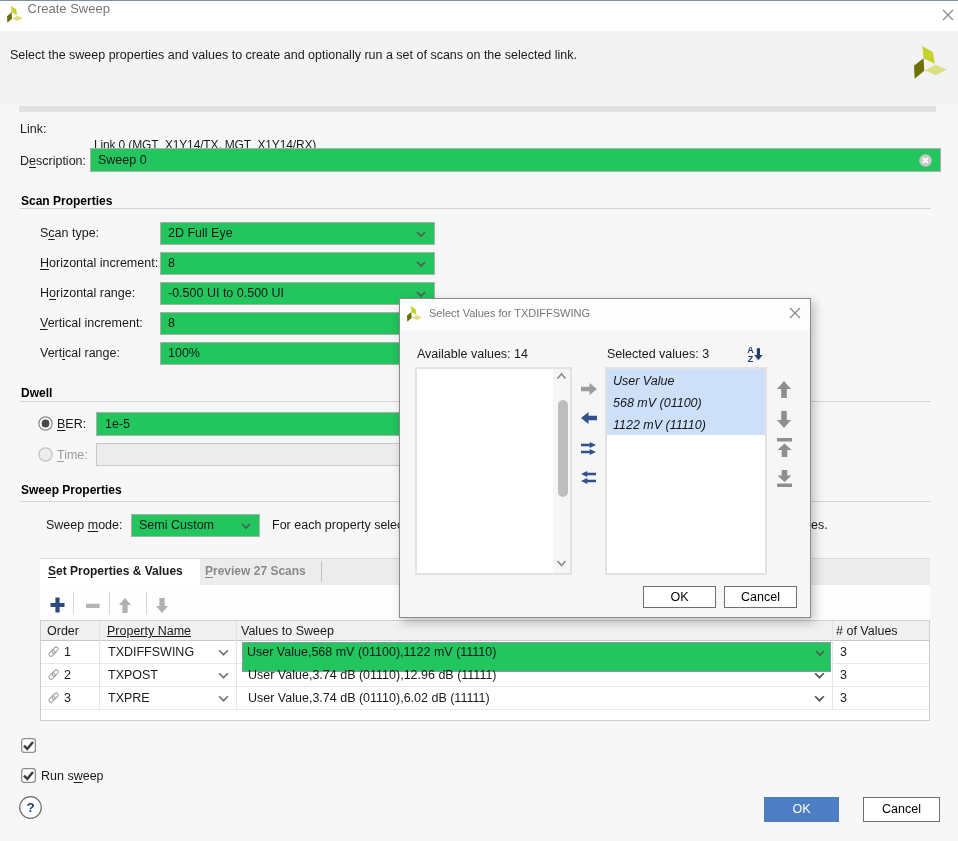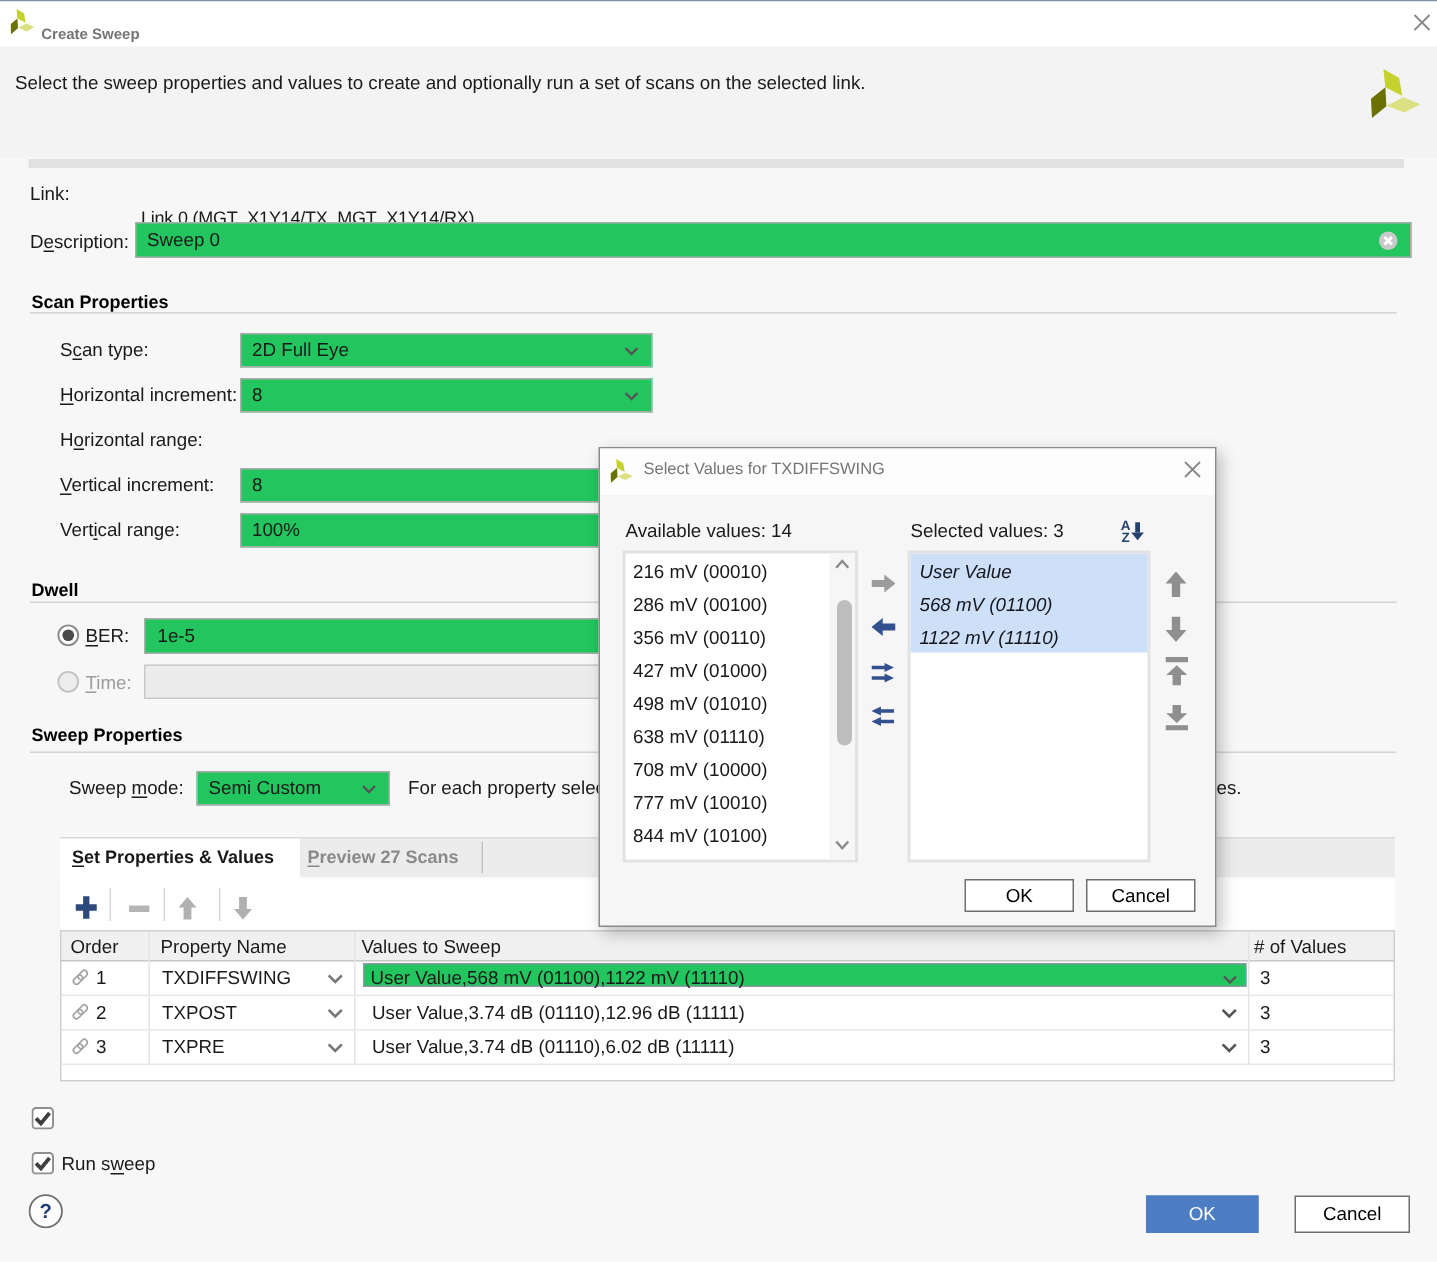--- a/index.html
+++ b/index.html
@@ -26,21 +26,21 @@
 <body>
 <div id="win">
   <div class="abs" id="topline"></div>
   <div class="abs" id="titlebar"></div>
 
   <svg class="abs" style="left:7px;top:6px;" width="16" height="17" viewBox="0 0 100 100" preserveAspectRatio="none">
     <polygon points="25,0 57,18 63,54 29,37" fill="#c5d22d"></polygon>
     <polygon points="29,37 31,75 2,99 0,60" fill="#6b7203"></polygon>
     <polygon points="32,74 65,57 100,71 67,88" fill="#dbe183"></polygon>
   </svg>
-  <div class="abs gray" style="left:27.5px;top:18px;font-size:10px;font-weight:bold;">Create Sweep</div>
+  <div class="abs gray" style="left:27.5px;top:1px;font-size:13px;">Create Sweep</div>
 
   <svg class="abs" style="left:941px;top:8px;" width="14" height="14" viewBox="0 0 14 14">
     <path d="M2 2 L12 12 M12 2 L2 12" stroke="#878787" stroke-width="1.2" fill="none"></path>
   </svg>
   <div class="abs" id="banner"></div>
   <div class="abs" style="left:10px;top:48px;">Select the sweep properties and values to create and optionally run a set of scans on the selected link.</div>
 
   <svg class="abs" style="left:914px;top:46px;" width="33" height="33" viewBox="0 0 100 100" preserveAspectRatio="none">
     <polygon points="25,0 57,18 63,54 29,37" fill="#c5d22d"></polygon>
     <polygon points="29,37 31,75 2,99 0,60" fill="#6b7203"></polygon>
@@ -70,20 +70,25 @@
   </div>
 
   <div class="lbl" style="left:40px;top:256px;"><u>H</u>orizontal increment:</div>
   <div class="combo" style="left:160px;top:252px;width:275px;height:23px;">8
     <svg class="cvr" width="10" height="7" viewBox="0 0 10 7">
         <path d="M1 1 L5 5 L9 1" stroke="#555" stroke-width="1.6" fill="none"></path>
       </svg>
   </div>
 
   <div class="lbl" style="left:40px;top:286px;">H<u>o</u>rizontal range:</div>
+  <div class="combo" style="left:160px;top:282px;width:275px;height:23px;">-0.500 UI to 0.500 UI
+    <svg class="cvr" width="10" height="7" viewBox="0 0 10 7">
+        <path d="M1 1 L5 5 L9 1" stroke="#555" stroke-width="1.6" fill="none"></path>
+      </svg>
+  </div>
 
   <div class="lbl" style="left:40px;top:316px;"><u>V</u>ertical increment:</div>
   <div class="combo" style="left:160px;top:312px;width:275px;height:23px;">8
     <svg class="cvr" width="10" height="7" viewBox="0 0 10 7">
         <path d="M1 1 L5 5 L9 1" stroke="#555" stroke-width="1.6" fill="none"></path>
       </svg>
   </div>
 
   <div class="lbl" style="left:40px;top:346px;">Vert<u>i</u>cal range:</div>
   <div class="combo" style="left:160px;top:342px;width:275px;height:23px;">100%
@@ -139,21 +144,21 @@
     <path d="M8 1 L14 8 H10.6 V16 H5.4 V8 H2 Z" fill="#b0b0b0"></path>
   </svg>
   <div class="abs" style="left:146px;top:592px;width:1px;height:22px;background:#d8d8d8;"></div>
   <svg class="abs" style="left:154px;top:597px;" width="16" height="17" viewBox="0 0 16 17">
     <path d="M8 16 L14 9 H10.6 V1 H5.4 V9 H2 Z" fill="#b0b0b0"></path>
   </svg>
 
   <div class="abs" style="left:40px;top:620px;width:890px;height:101px;background:#fff;border:1px solid #cfcfcf;"></div>
   <div class="abs" style="left:40px;top:620px;width:890px;height:21px;background:#f0f0f0;border:1px solid #cfcfcf;border-bottom:1px solid #c8c8c8;"></div>
   <div class="abs" style="left:47px;top:624px;">Order</div>
-  <div class="abs" style="left:107px;top:624px;">Property Name</div>
+  <div class="abs" style="left:107px;top:624px;text-decoration:underline;">Property Name</div>
   <div class="abs" style="left:241px;top:624px;">Values to Sweep</div>
   <div class="abs" style="left:836px;top:624px;"># of Values</div>
 
   <div class="abs" style="left:99px;top:621px;width:1px;height:89px;background:#e4e4e4;"></div>
   <div class="abs" style="left:236px;top:621px;width:1px;height:89px;background:#e4e4e4;"></div>
   <div class="abs" style="left:832px;top:621px;width:1px;height:89px;background:#e4e4e4;"></div>
 
   <div class="abs" style="left:41px;top:663px;width:888px;height:1px;background:#e8e8e8;"></div>
   <div class="abs" style="left:41px;top:686px;width:888px;height:1px;background:#e8e8e8;"></div>
   <div class="abs" style="left:41px;top:709px;width:888px;height:1px;background:#e8e8e8;"></div>
@@ -162,21 +167,21 @@
     <g stroke="#a3a3a3" stroke-width="1.1" fill="none">
       <rect x="0.8" y="4.6" width="7" height="4" rx="2" transform="rotate(-45 6.5 6.5)"></rect>
       <rect x="5.2" y="4.6" width="7" height="4" rx="2" transform="rotate(-45 6.5 6.5)"></rect>
     </g>
   </svg>
   <div class="abs" style="left:64px;top:645px;">1</div>
   <div class="abs" style="left:108px;top:645px;">TXDIFFSWING</div>
   <svg class="abs" style="left:218px;top:649px;" width="11" height="8" viewBox="0 0 10 7">
       <path d="M1 1 L5 5 L9 1" stroke="#777" stroke-width="1.6" fill="none"></path>
     </svg>
-  <div class="combo" style="left:242px;top:642px;width:589px;height:16px;line-height:19px;padding-left:4px;border-color:#8a97a5;">User Value,568 mV (01100),1122 mV (11110)
+  <div class="combo" style="left:242px;top:642px;width:589px;height:30px;line-height:19px;padding-left:4px;border-color:#8a97a5;">User Value,568 mV (01100),1122 mV (11110)
     <svg class="cvr" style="top:7px;right:5px;" width="10" height="7" viewBox="0 0 10 7">
         <path d="M1 1 L5 5 L9 1" stroke="#555" stroke-width="1.6" fill="none"></path>
       </svg>
   </div>
   <div class="abs" style="left:840px;top:645px;">3</div>
 
   <svg class="abs linkic" style="left:47px;top:668px;" width="13" height="13" viewBox="0 0 13 13">
     <g stroke="#a3a3a3" stroke-width="1.1" fill="none">
       <rect x="0.8" y="4.6" width="7" height="4" rx="2" transform="rotate(-45 6.5 6.5)"></rect>
       <rect x="5.2" y="4.6" width="7" height="4" rx="2" transform="rotate(-45 6.5 6.5)"></rect>
@@ -244,21 +249,20 @@
   <div class="abs" style="left:607px;top:347px;">Selected values: 3</div>
 
   <svg class="abs" style="left:747px;top:345px;" width="16" height="17" viewBox="0 0 16 17">
     <text x="3.4" y="8.2" font-family="Liberation Sans, sans-serif" font-size="9" font-weight="bold" fill="#24416e" text-anchor="middle">A</text>
     <text x="3.4" y="16.6" font-family="Liberation Sans, sans-serif" font-size="9" font-weight="bold" fill="#24416e" text-anchor="middle">Z</text>
     <rect x="9.8" y="3.2" width="3.2" height="6.8" fill="#24416e"></rect>
     <polygon points="7.2,10 15.6,10 11.4,15.2" fill="#24416e"></polygon>
   </svg>
 
   <div class="abs" style="left:415px;top:367px;width:157px;height:208px;background:#fff;border:2px solid #e2e2e2;"></div>
-  <div class="abs" style="left:422px;top:370px;line-height:22px;">216 mV (00010)<br>286 mV (00100)<br>356 mV (00110)<br>427 mV (01000)<br>498 mV (01010)<br>638 mV (01110)<br>708 mV (10000)<br>777 mV (10010)<br>844 mV (10100)</div>
 
   <div class="abs" style="left:553px;top:369px;width:17px;height:204px;background:#f6f6f6;"></div>
   <svg class="abs" style="left:556px;top:372px;" width="11" height="9" viewBox="0 0 11 9">
       <path d="M1.5 6.5 L5.5 2 L9.5 6.5" stroke="#8a8a8a" stroke-width="1.6" fill="none"></path>
     </svg>
   <div class="abs" style="left:558px;top:400px;width:10px;height:97px;background:#bdbdbd;border-radius:5px;"></div>
   <svg class="abs" style="left:556px;top:559px;" width="11" height="9" viewBox="0 0 11 9">
       <path d="M1.5 2 L5.5 6.5 L9.5 2" stroke="#8a8a8a" stroke-width="1.6" fill="none"></path>
     </svg>
 

